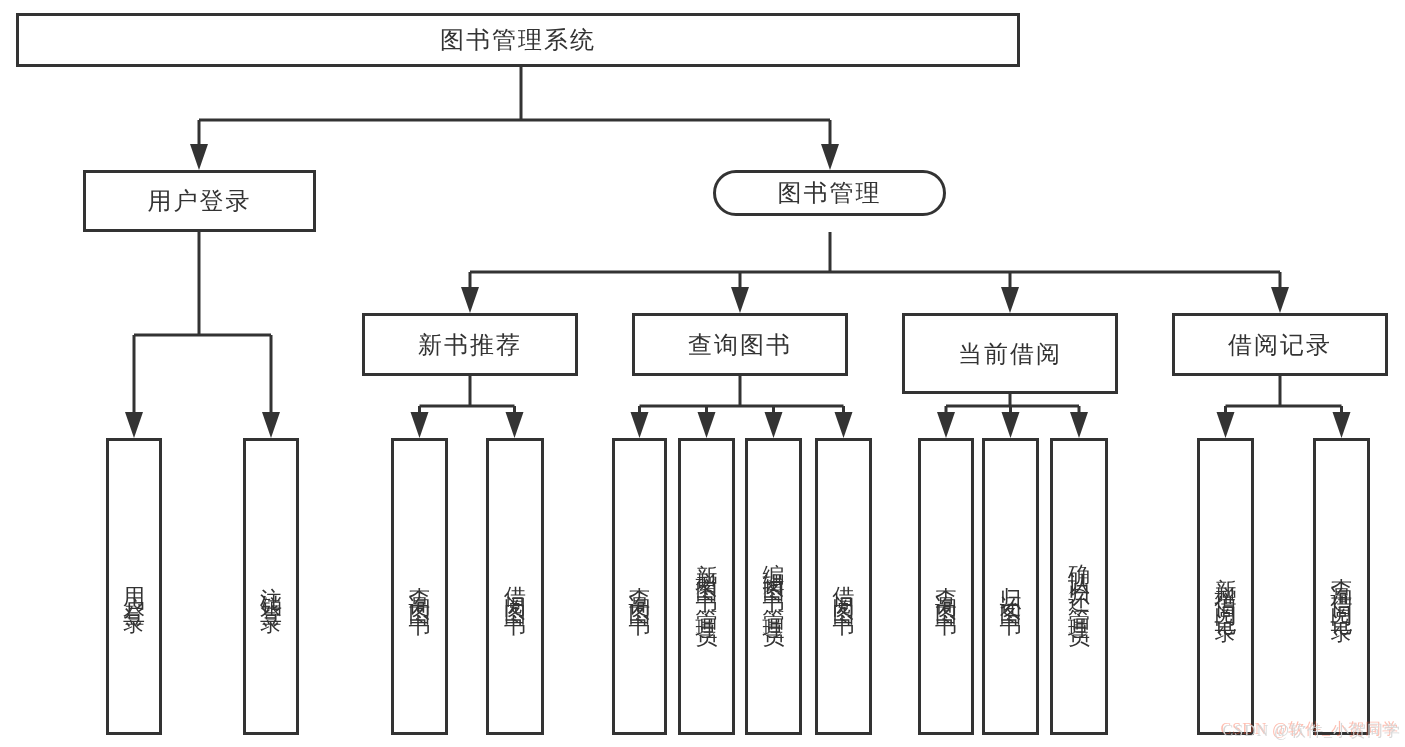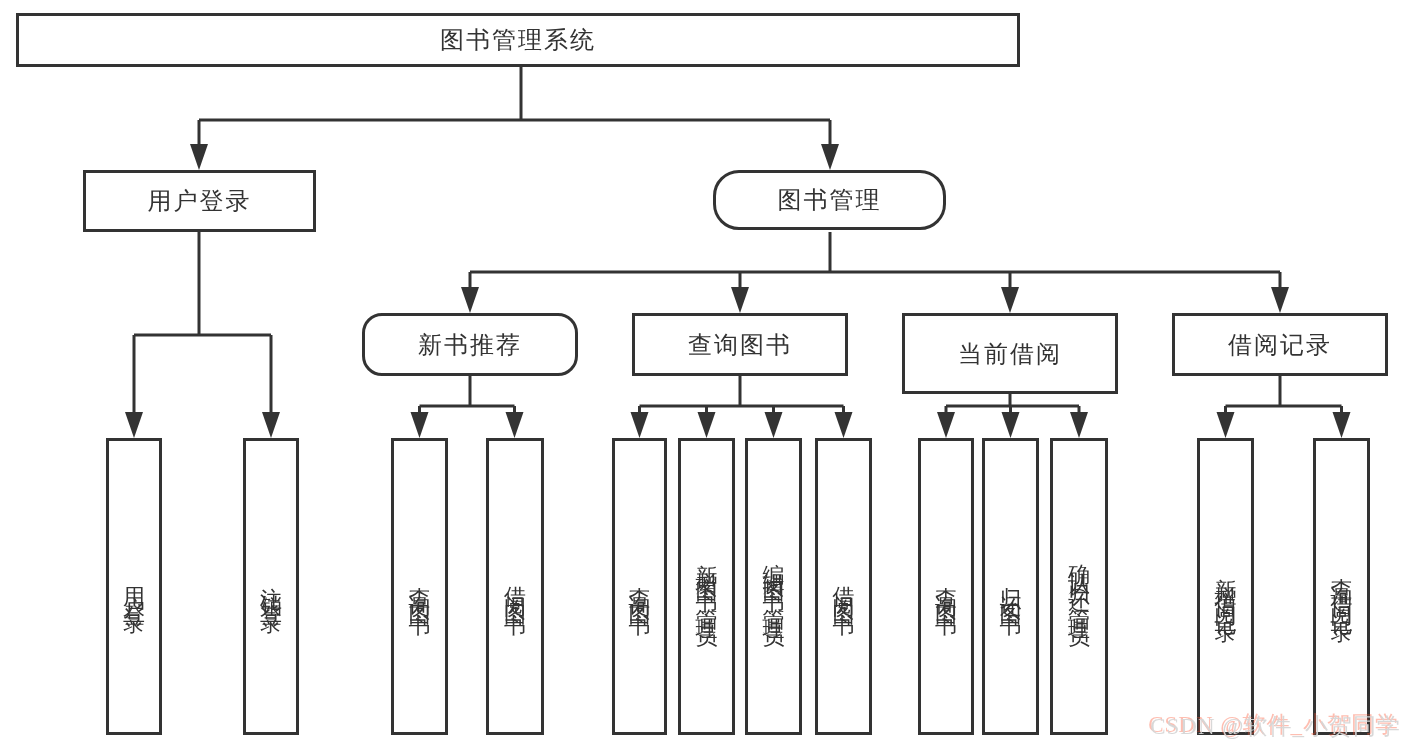--- a/index.html
+++ b/index.html
@@ -16,21 +16,21 @@
   .leaf{
     position:absolute;top:438px;height:297px;box-sizing:border-box;border:3px solid #333;
     background:#fff;display:flex;align-items:center;justify-content:center;z-index:2;
   }
   .leaf .vtext{
     writing-mode:vertical-rl;text-orientation:mixed;
     font-size:22px;letter-spacing:9px;line-height:1;color:#333;
   }
   .watermark{
     position:absolute;right:4px;bottom:5px;z-index:5;
-    font-size:23px;letter-spacing:1px;
+    font-size:16px;letter-spacing:1px;
     color:rgba(214,214,214,0.95);
     text-shadow:-2px -2px 0 rgba(252,85,49,0.38);
     white-space:nowrap;pointer-events:none;
   }
 </style>
 </head>
 <body>
 
 <div class="stage">
 
@@ -100,25 +100,25 @@
     </g>
   </svg>
 
   <div class="hbox" style="left:16px;top:13px;width:1004px;height:54px;">
     <span>图书管理系统</span>
   </div>
 
   <div class="hbox" style="left:83px;top:170px;width:233px;height:62px;">
     <span>用户登录</span>
   </div>
-  <div class="hbox" style="left:713px;top:170px;width:233px;height:60px;border-radius:26px;">
+  <div class="hbox" style="left:713px;top:170px;width:233px;height:46px;border-radius:26px;">
     <span>图书管理</span>
   </div>
 
-  <div class="hbox" style="left:362px;top:313px;width:216px;height:63px;border-radius:20px;">
+  <div class="hbox" style="left:362px;top:313px;width:216px;height:63px;">
     <span>新书推荐</span>
   </div>
   <div class="hbox" style="left:632px;top:313px;width:216px;height:63px;">
     <span>查询图书</span>
   </div>
   <div class="hbox" style="left:902px;top:313px;width:216px;height:81px;">
     <span>当前借阅</span>
   </div>
   <div class="hbox" style="left:1172px;top:313px;width:216px;height:63px;">
     <span>借阅记录</span>

